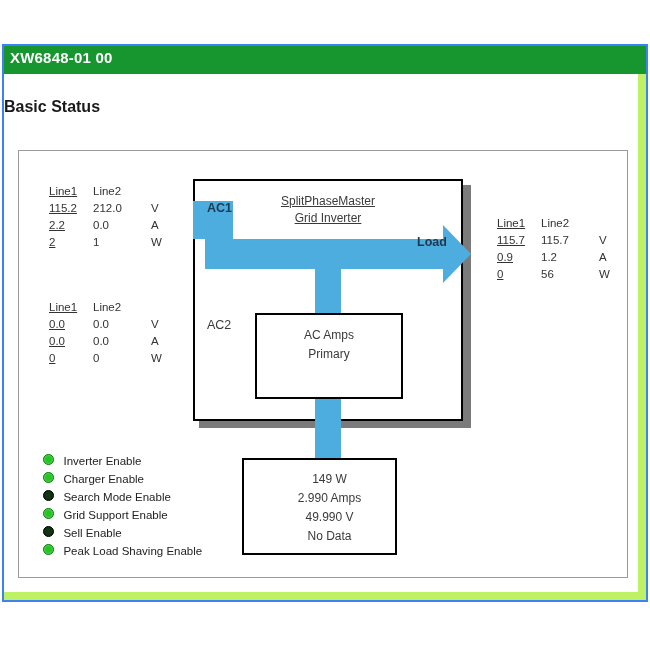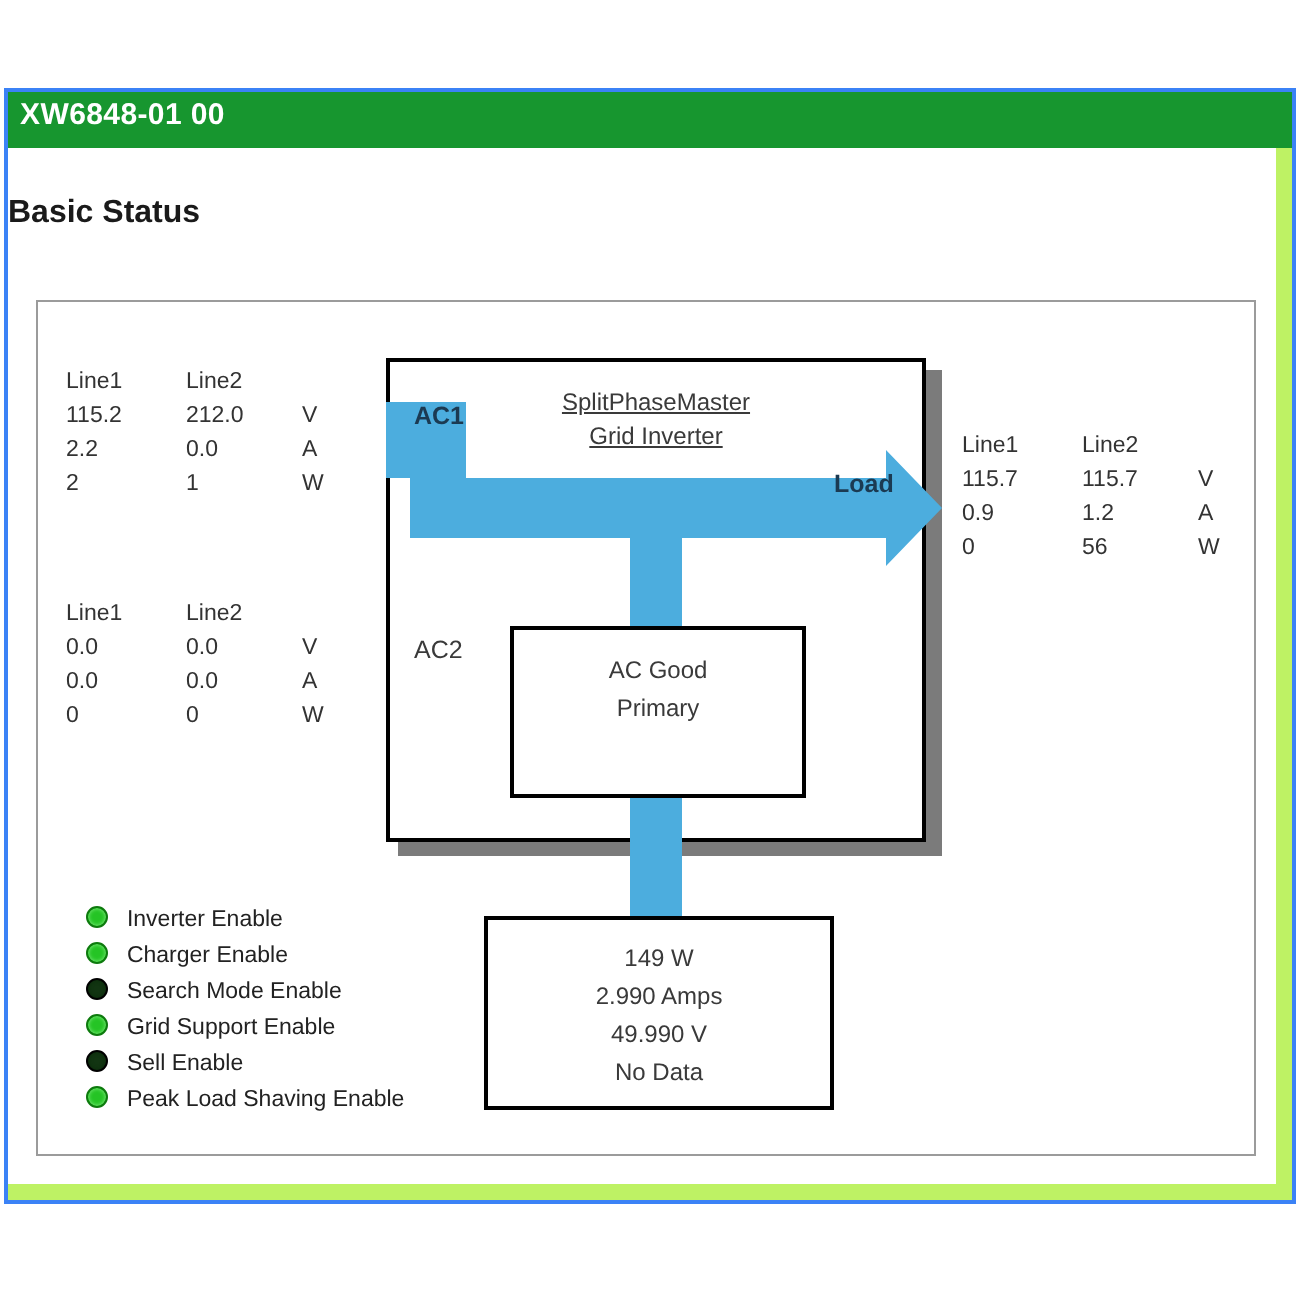--- a/index.html
+++ b/index.html
@@ -83,21 +83,21 @@
 
   
   .meas-table {
     position: absolute;
     font-size: 11.5px;
     color: #333333;
     line-height: 17px;
     white-space: nowrap;
   }
   .meas-table .mrow { position: relative; height: 17px; }
-  .meas-table .c-l1 { position: absolute; left: 0px;  top: 0; width: 56px; }
+  .meas-table .c-l1 { position: absolute; left: 16px;  top: 0; width: 56px; text-decoration: underline; }
   .meas-table .c-l2 { position: absolute; left: 60px; top: 0; width: 56px; }
   .meas-table .c-u  { position: absolute; left: 118px;top: 0; width: 20px; }
   .meas-table .hdr  { color: #333333; }
 
   #ac1-measurements { left: 14px; top: 32px; }
   #ac2-measurements { left: 14px; top: 148px; }
   #load-measurements{ left: 462px; top: 64px; }
 
   
   #inverter-shadow {
@@ -187,21 +187,21 @@
     font-weight: bold;
     color: #1b3a52;
     z-index: 5;
   }
 
   
   #battery-box {
     position: absolute;
     left: 223px;
     top: 307px;
-    width: 175px;
+    width: 155px;
     height: 97px;
     box-sizing: border-box;
     border: 2px solid #000000;
     background: #ffffff;
     z-index: 6;
   }
   #battery-text {
     position: absolute;
     left: 0;
     top: 10px;
@@ -343,21 +343,21 @@
       <div id="ac2-port-label" style="z-index:5;">AC2</div>
       <div id="load-arrow-label">Load</div>
 
       <div id="inverter-mode-label" style="z-index:5;">
         <div>SplitPhaseMaster</div>
         <div>Grid Inverter</div>
       </div>
 
       <div id="inner-status-box">
         <div id="inner-status-text">
-          <div>AC Good</div>
+          <div>AC Amps</div>
           <div>Primary</div>
         </div>
       </div>
 
       <div id="battery-box">
         <div id="battery-text">
           <div>149 W</div>
           <div>2.990 Amps</div>
           <div>49.990 V</div>
           <div>No Data</div>

